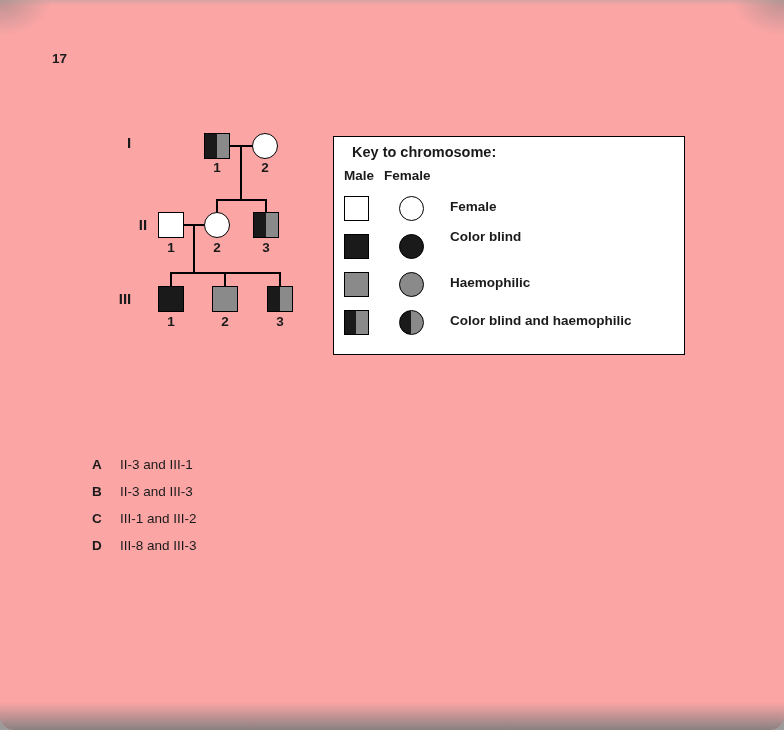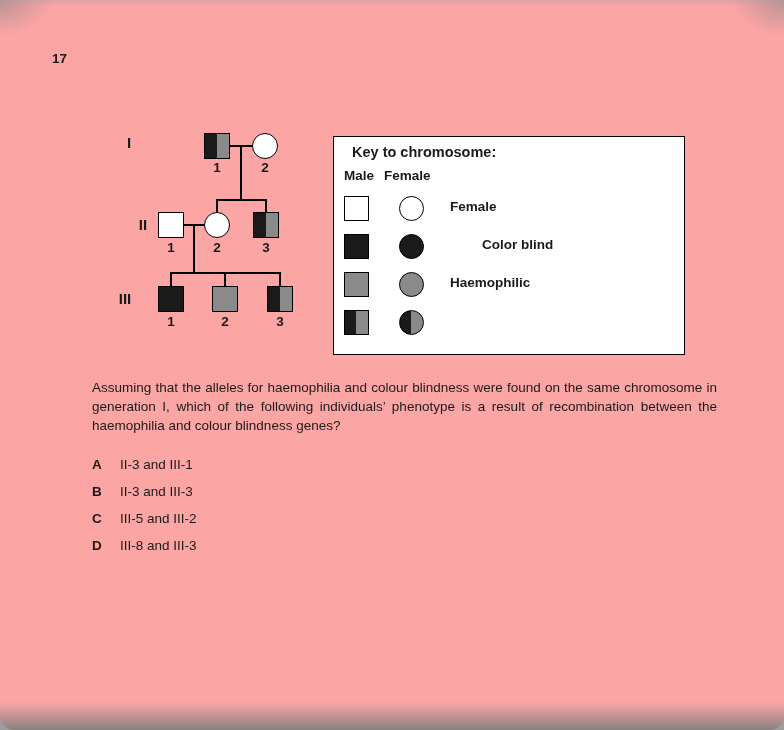--- a/index.html
+++ b/index.html
@@ -110,44 +110,44 @@
     <div class="key-title">Key to chromosome:</div>
     <div class="key-col male">Male</div>
     <div class="key-col female">Female</div>
 
     <div class="sym key-sym square" style="left:10px; top:59px;" data-phenotype="normal"></div>
     <div class="sym key-sym circle" style="left:65px; top:59px;" data-phenotype="normal"></div>
     <div class="key-label" style="top:62px;">Female</div>
 
     <div class="sym key-sym square" style="left:10px; top:97px;" data-phenotype="colorblind"></div>
     <div class="sym key-sym circle" style="left:65px; top:97px;" data-phenotype="colorblind"></div>
-    <div class="key-label" style="top:100px;margin-left:32px;">Color blind</div>
+    <div class="key-label" style="top:92px;">Color blind</div>
 
     <div class="sym key-sym square" style="left:10px; top:135px;" data-phenotype="haemophilic"></div>
     <div class="sym key-sym circle" style="left:65px; top:135px;" data-phenotype="haemophilic"></div>
     <div class="key-label" style="top:138px;">Haemophilic</div>
 
     <div class="sym key-sym square" style="left:10px; top:173px;" data-phenotype="colorblind-haemophilic"></div>
     <div class="sym key-sym circle" style="left:65px; top:173px;" data-phenotype="colorblind-haemophilic"></div>
+    <div class="key-label" style="top:176px;">Color blind and haemophilic</div>
   </div>
 
-  <div class="q-body">Assuming that the alleles for haemophilia and colour blindness were found on the same chromosome in generation I, which of the following individuals’ phenotype is a result of recombination between the haemophilia and colour blindness genes?</div>
 
   <div class="options">
     <div class="option">
       <span class="opt-letter">A</span>
       <span class="opt-text">II-3 and III-1</span>
     </div>
     <div class="option">
       <span class="opt-letter">B</span>
       <span class="opt-text">II-3 and III-3</span>
     </div>
     <div class="option">
       <span class="opt-letter">C</span>
-      <span class="opt-text">III-5 and III-2</span>
+      <span class="opt-text">III-1 and III-2</span>
     </div>
     <div class="option">
       <span class="opt-letter">D</span>
       <span class="opt-text">III-8 and III-3</span>
     </div>
   </div>
 
   <div class="shade bottom-fade"></div>
 </div>
 

